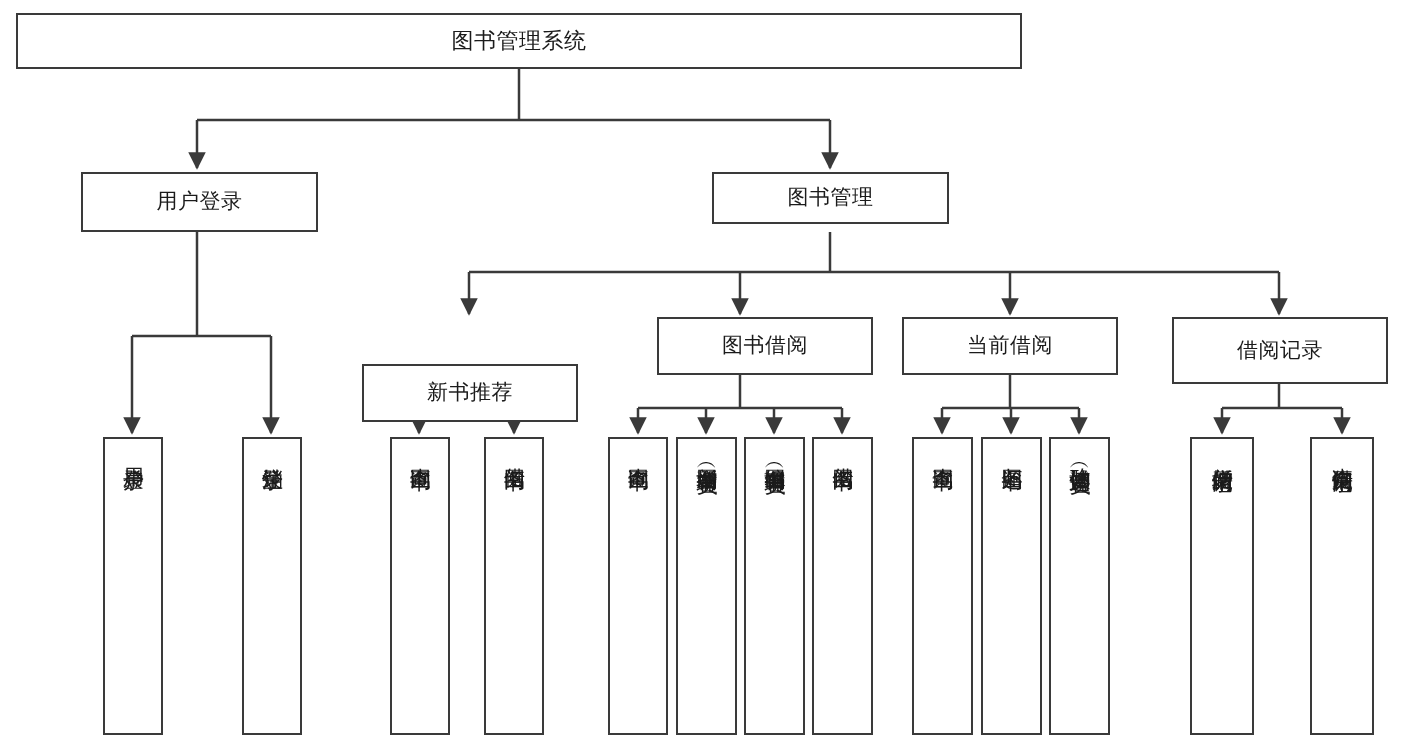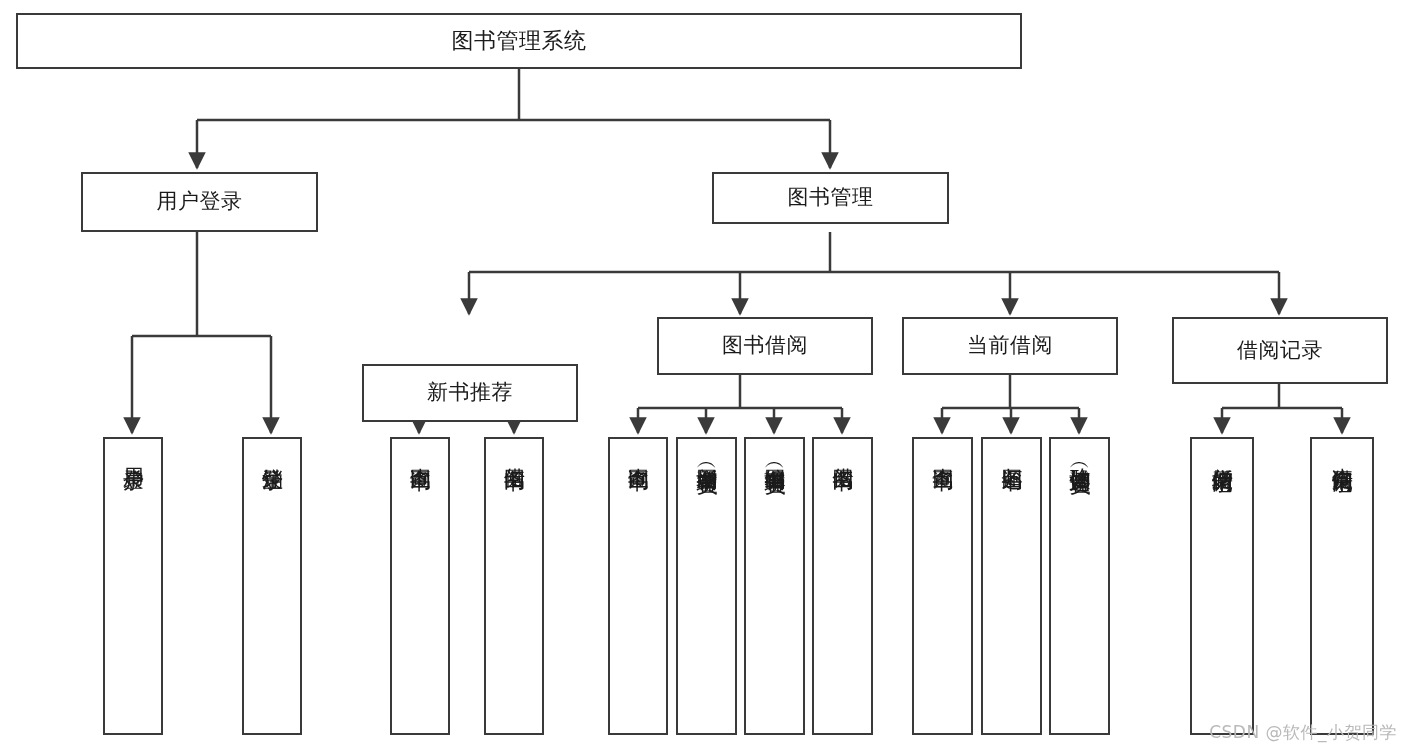--- a/index.html
+++ b/index.html
@@ -200,15 +200,14 @@
   </div>
 
   <div class="node vert" style="left:1190px; top:437px; width:64px; height:298px;">
     <span class="node-label">新增借阅记录</span>
   </div>
 
   <div class="node vert" style="left:1310px; top:437px; width:64px; height:298px;">
     <span class="node-label">查询借阅记录</span>
   </div>
 
-  <div id="watermark">CSDN @软件_小贺同学</div>
 
 </div>
 
 </body></html>

